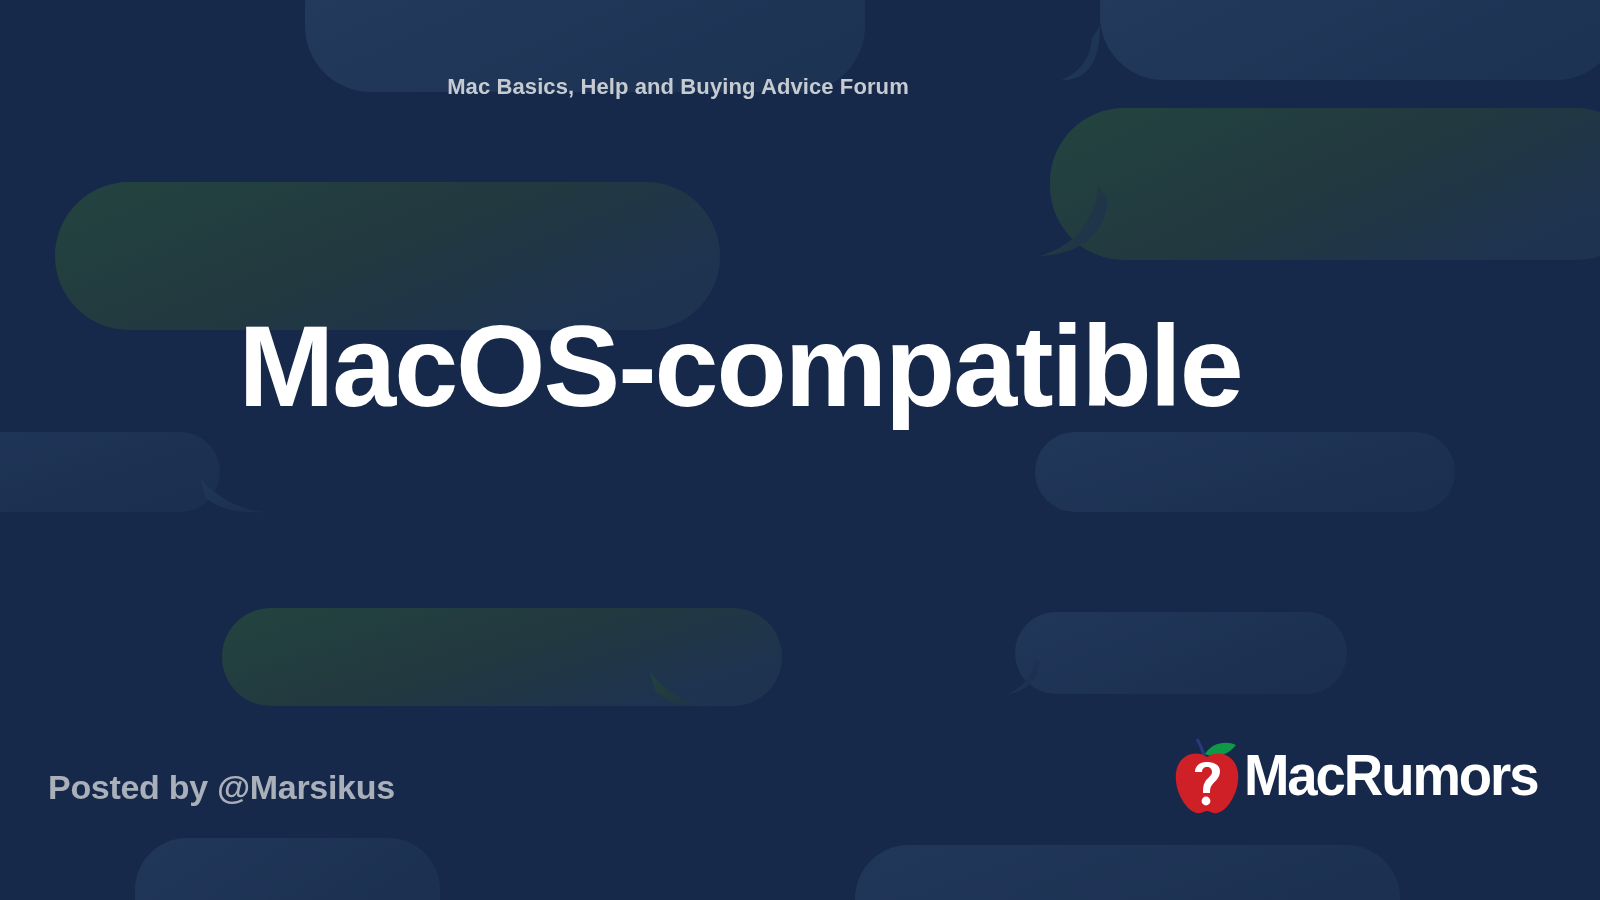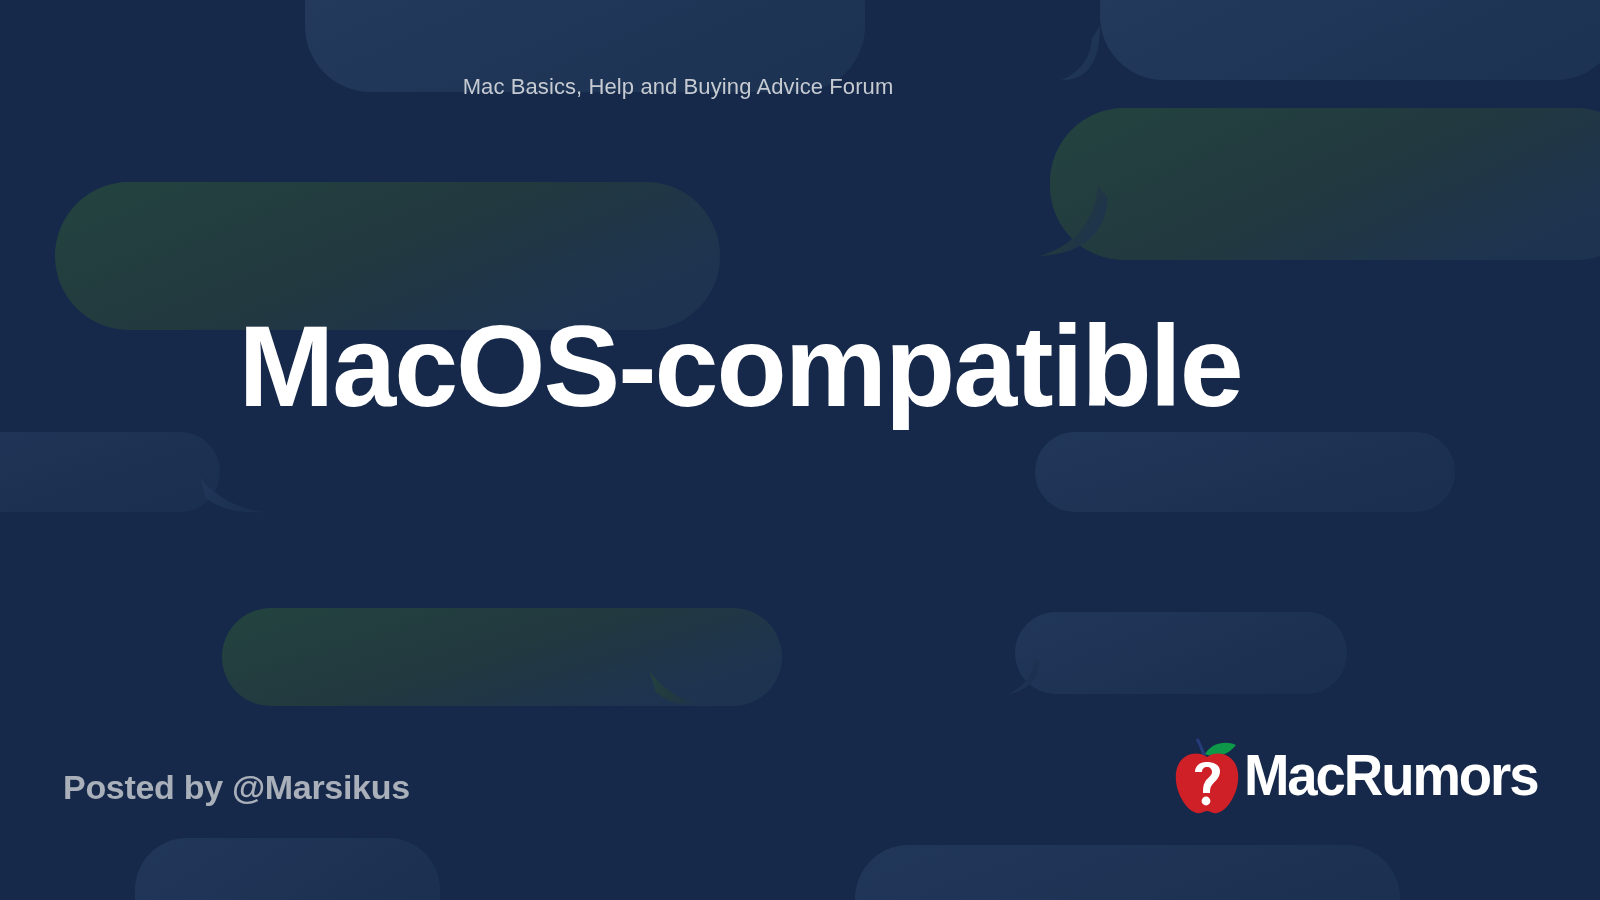--- a/index.html
+++ b/index.html
@@ -27,21 +27,21 @@
     z-index:2;
   }
 
   .forum-label {
     position:absolute;
     top:74px;
     left:0;
     width:1356px;
     text-align:center;
     font-size:22px;
-    font-weight:normal;
+    font-weight:bold;
     letter-spacing:0.1px;
     color:#c6cad1;
   }
 
   .headline {
     position:absolute;
     top:296px;
     left:0;
     width:1480px;
     text-align:center;
@@ -53,21 +53,20 @@
   }
 
   .byline {
     position:absolute;
     left:48px;
     top:768px;
     font-size:34px;
     font-weight:bold;
     color:#aab0ba;
     letter-spacing:-0.3px;
-    margin-left:15px;
   }
 
   .brand {
     position:absolute;
     right:44px;
     top:735px;
     height:80px;
     display:flex;
     align-items:center;
   }

